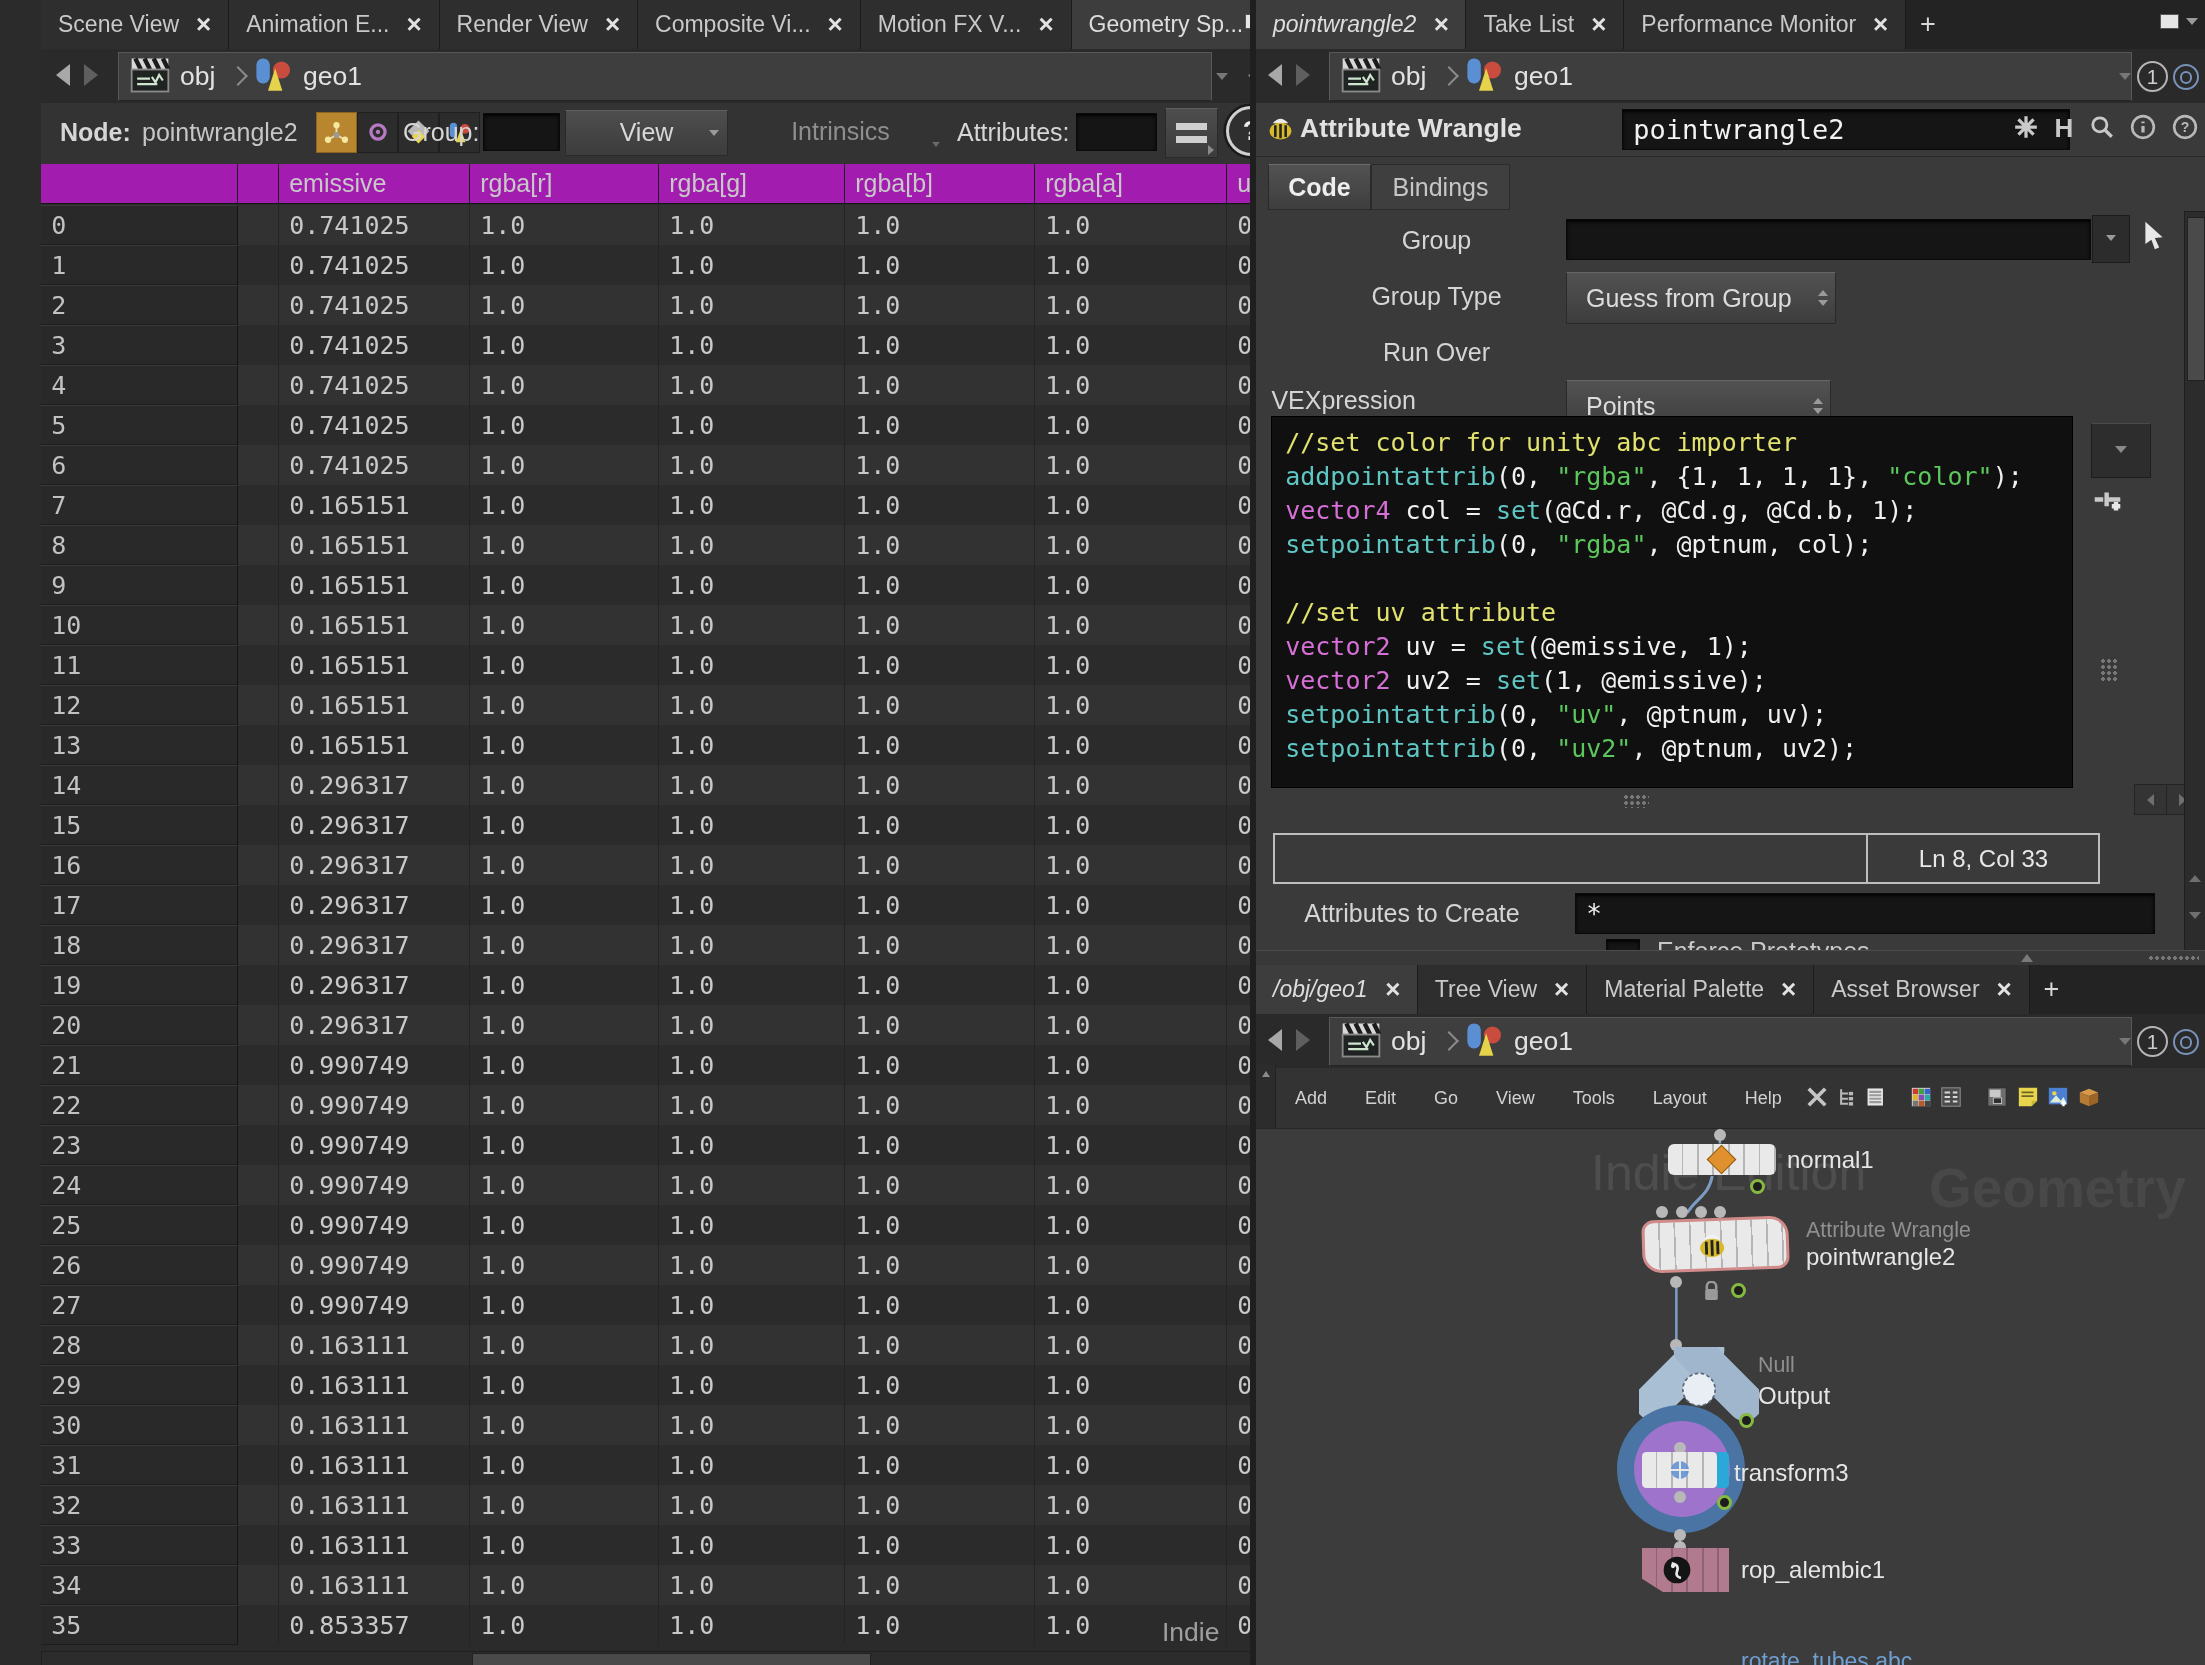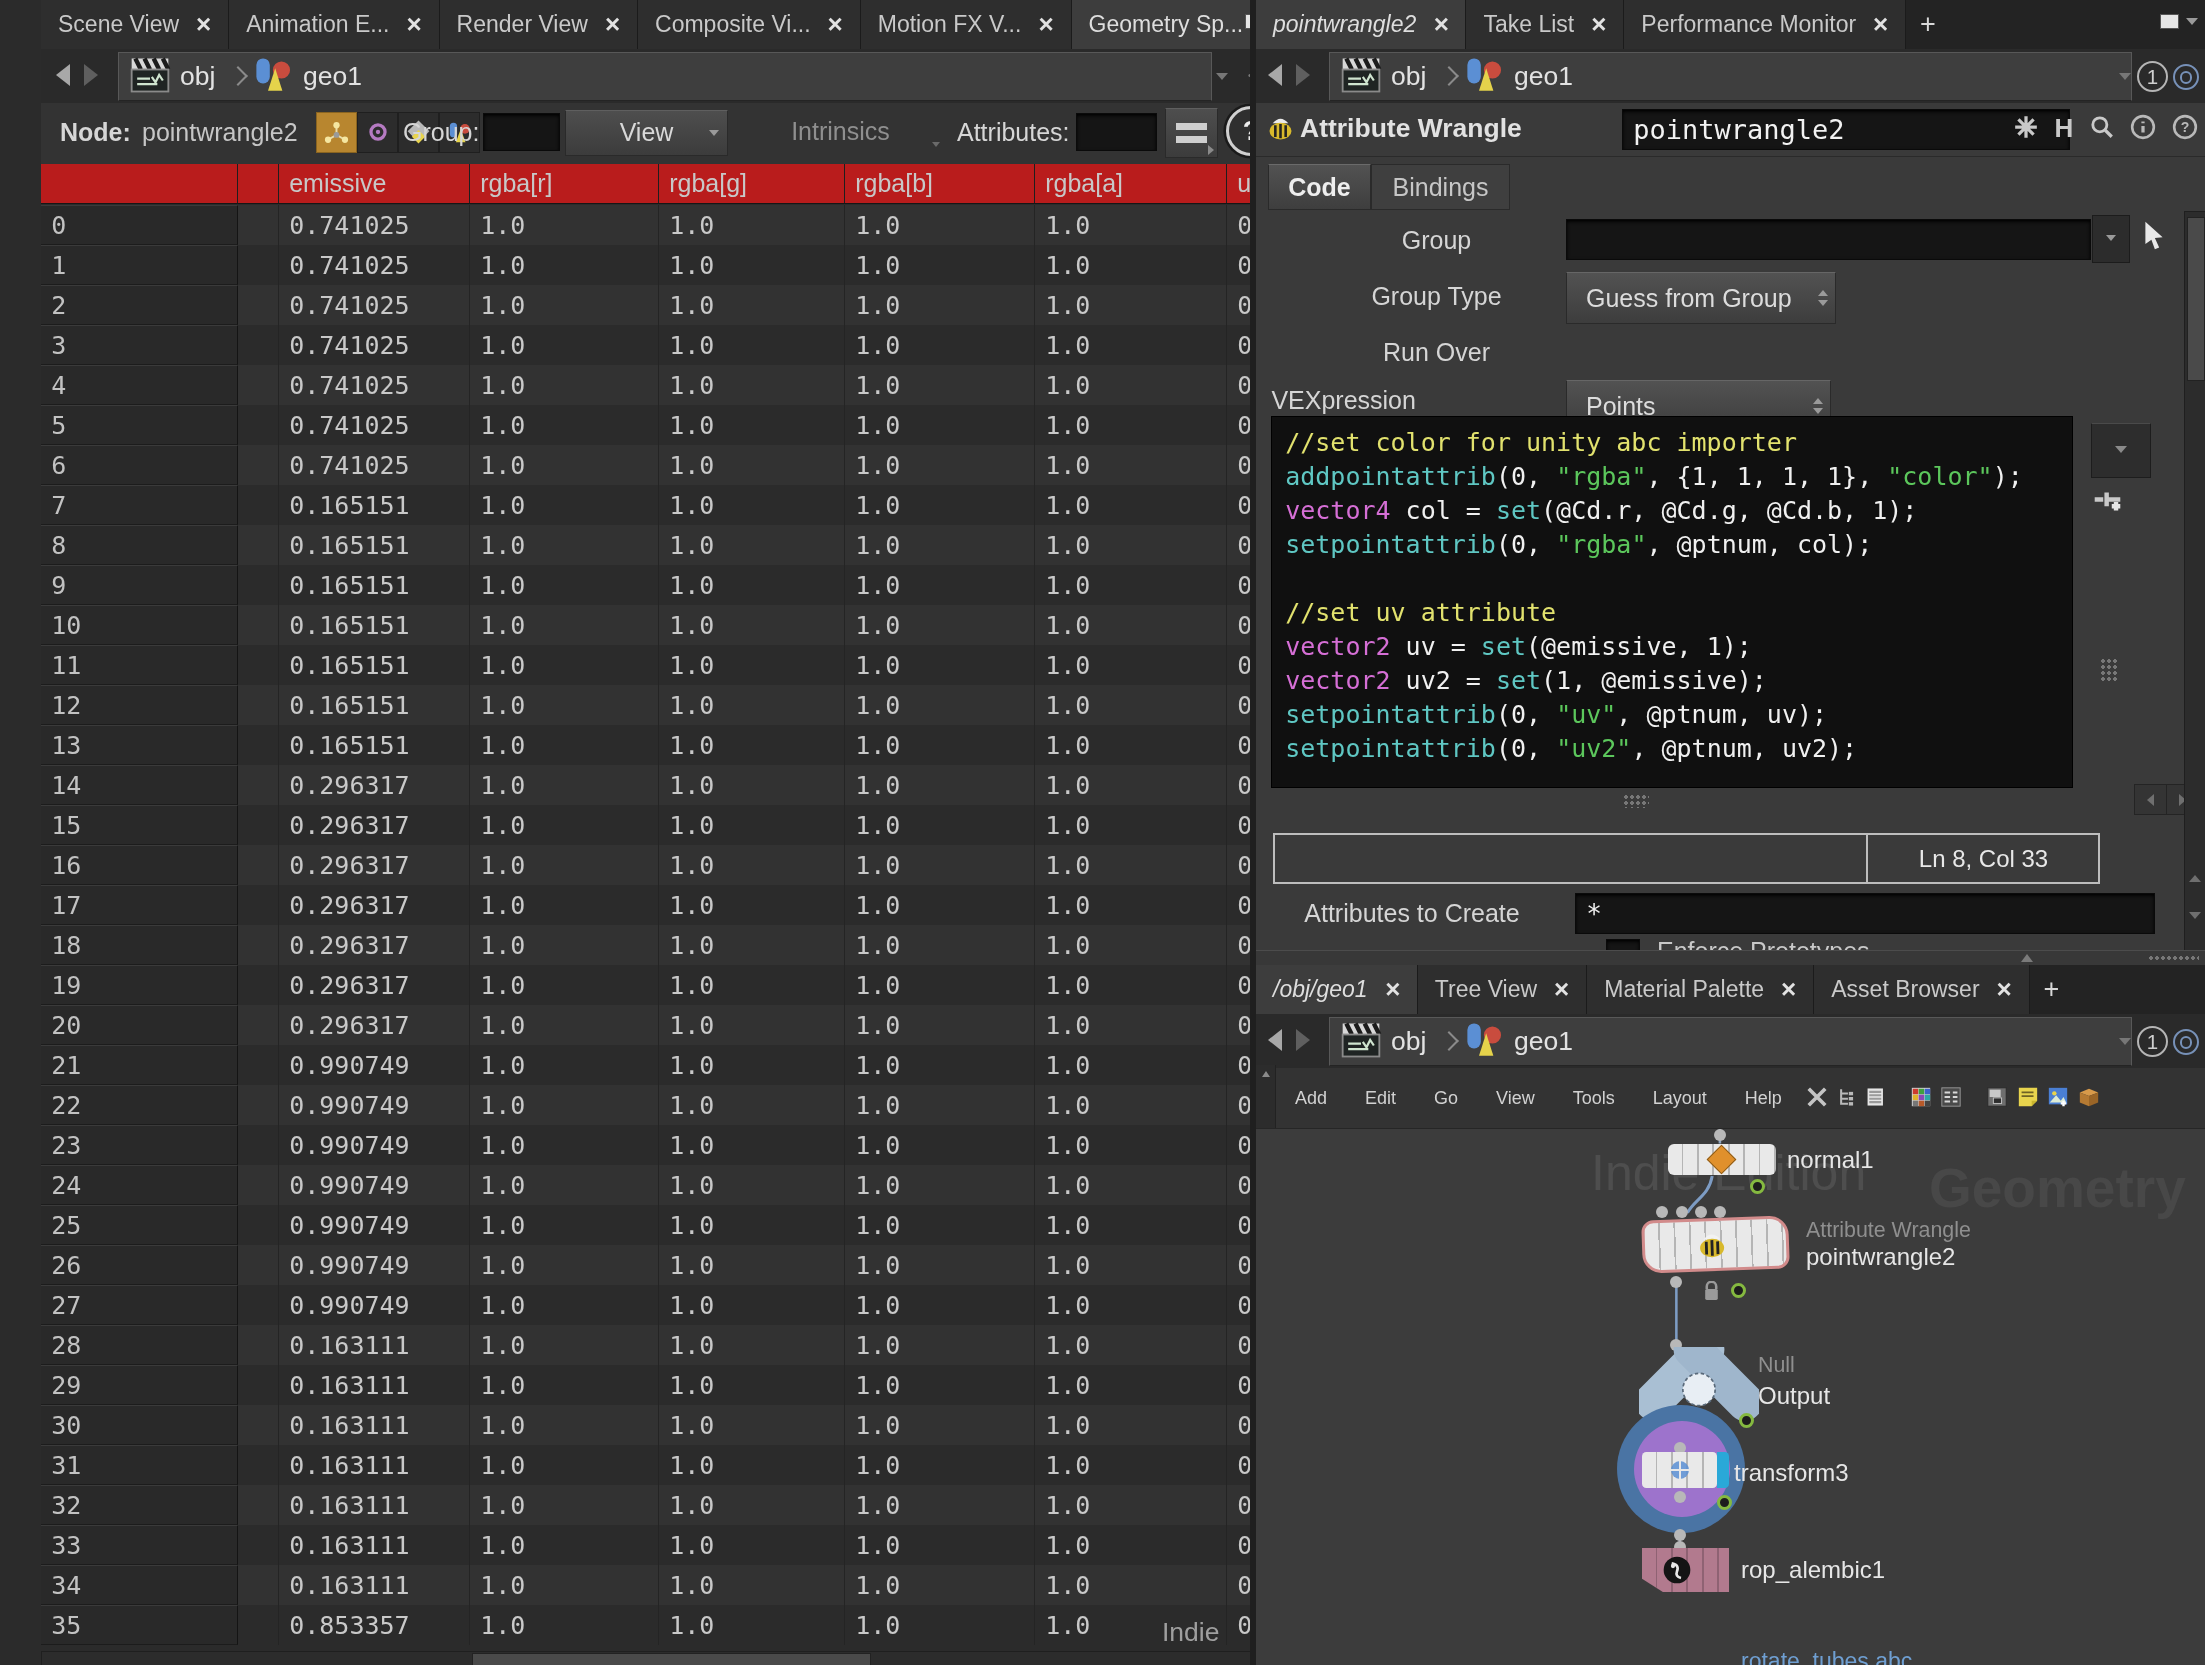--- a/index.html
+++ b/index.html
@@ -32,21 +32,21 @@
   .circ2 i{width:8.5px;height:8.5px;border:2.6px solid #7791b8;border-radius:50%;}
   
   .nodebar{position:absolute;left:0;top:103px;width:1250px;height:61px;background:#333;border-bottom:1.7px solid #1e1e1e;}
   .nodebar .lbl{font-size:25px;color:#d6d6d6;}
   .darkfield{background:#151515;border:0.9px solid #0a0a0a;box-shadow:inset 0 1.7px 3.4px #000;}
   .raised{background:linear-gradient(#4e4e4e,#3c3c3c);border:0.9px solid #2a2a2a;border-top-color:#5f5f5f;}
   .icobtn{width:39px;height:39px;display:flex;align-items:center;justify-content:center;background:#2c2c2c;border:0.9px solid #1f1f1f;}
   .icobtn.on{background:#b8862f;border-color:#8a6420;}
   
   .sheet-grid{display:grid;grid-template-columns:197px 41px 191px 189px 186px 190px 192px 38px;}
-  .sh-head{background:#b91c1c;border-bottom:1.7px solid #161616;}
+  .sh-head{background:#a21caf;border-bottom:1.7px solid #161616;}
   .sh-head .hc{height:39px;display:flex;align-items:center;padding-left:10.2px;font-size:25px;color:#c8c8c8;
                border-right:1.7px solid #1e1e1e;overflow:hidden;}
   .row{height:40px;}
   .row .c{display:flex;align-items:center;padding-left:10.2px;font-size:25px;color:#c9c9c9;
           font-family:"DejaVu Sans Mono",monospace;border-right:1.7px solid #242424;overflow:hidden;}
   .row .idx{background:#292929;border-top:0.9px solid #3a3a3a;border-bottom:1.7px solid #1c1c1c;border-right:1.7px solid #141414;
             color:#c2c2c2;}
   .row.even .c:not(.idx){background:#323232;}
   .row.odd .c:not(.idx){background:#2b2b2b;}
   .dotsgrip{background-image:radial-gradient(#777 1.7px,transparent 2.1px);background-size:6px 6px;}

